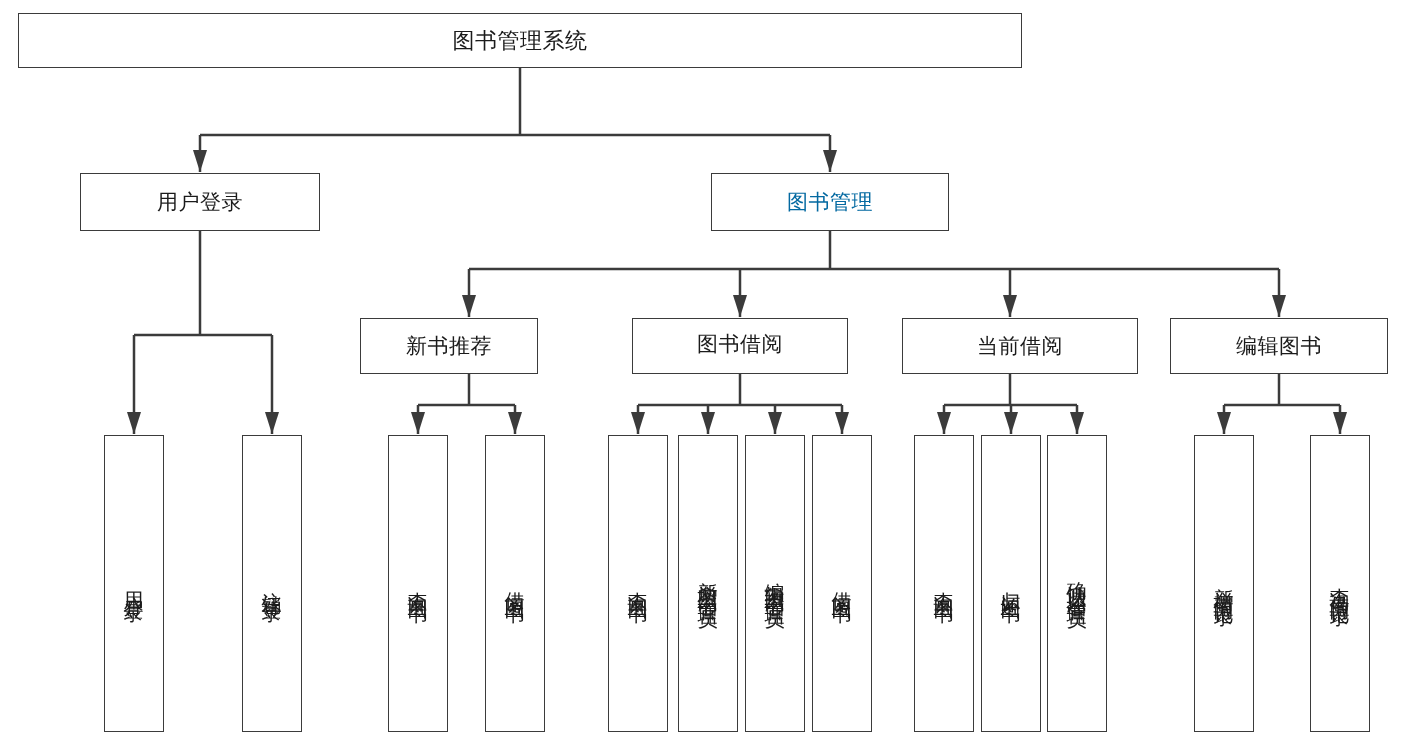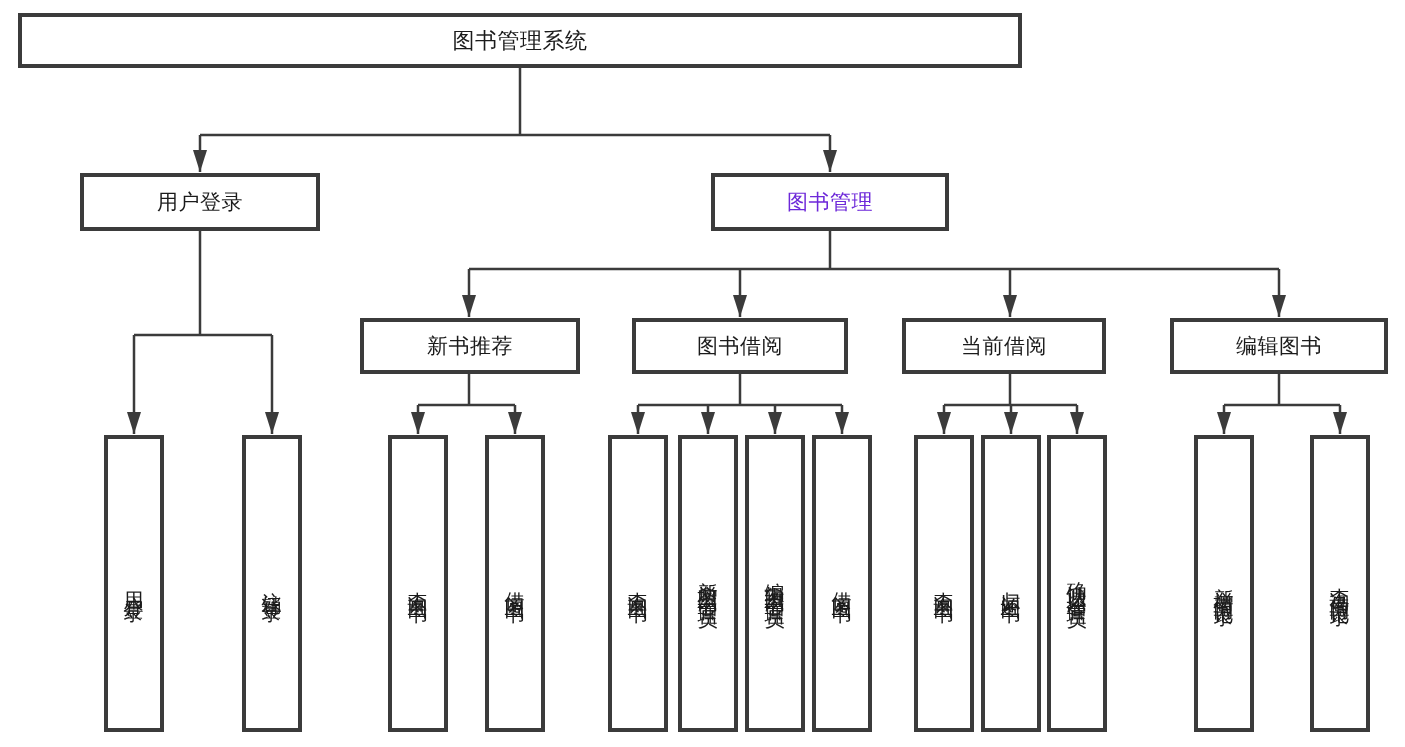--- a/index.html
+++ b/index.html
@@ -21,21 +21,21 @@
     position: absolute;
     left: 0;
     top: 0;
     width: 1405px;
     height: 747px;
   }
   .node {
     position: absolute;
     box-sizing: border-box;
     background: #ffffff;
-    border: 4px solid #737373;
+    border: 1px solid #737373;
     display: flex;
     align-items: center;
     justify-content: center;
     color: #1b1b1b;
   }
   .node .node-label {
     display: block;
     text-align: center;
     line-height: 1.18;
     white-space: pre;
@@ -124,30 +124,30 @@
       <line x1="1340" y1="405" x2="1340" y2="434" stroke="#3b3b3b" stroke-width="2.5"></line>
       <polygon points="1333,412 1347,412 1340,434" fill="#3b3b3b"></polygon>
     </svg>
   <div id="nodes">
       <div class="node horizontal title" style="left: 18px; top: 13px; width: 1004px; height: 55px; border-color: rgb(59, 59, 59); color: rgb(27, 27, 27);">
         <span class="node-label">图书管理系统</span>
       </div>
       <div class="node horizontal" style="left: 80px; top: 173px; width: 240px; height: 58px; border-color: rgb(59, 59, 59); color: rgb(27, 27, 27);">
         <span class="node-label">用户登录</span>
       </div>
-      <div class="node horizontal" style="left: 711px; top: 173px; width: 238px; height: 58px; border-color: rgb(59, 59, 59); color: #6d28d9;">
+      <div class="node horizontal" style="left: 711px; top: 173px; width: 238px; height: 58px; border-color: rgb(59, 59, 59); color: #0369a1;">
         <span class="node-label">图书管理</span>
       </div>
-      <div class="node horizontal" style="left: 360px; top: 318px; width: 220px; height: 56px; border-color: rgb(59, 59, 59); color: rgb(27, 27, 27);">
+      <div class="node horizontal" style="left: 360px; top: 318px; width: 178px; height: 56px; border-color: rgb(59, 59, 59); color: rgb(27, 27, 27);">
         <span class="node-label">新书推荐</span>
       </div>
-      <div class="node horizontal" style="left: 632px; top: 318px; width: 216px; height: 56px; border-color: rgb(59, 59, 59); color: rgb(27, 27, 27);">
+      <div class="node horizontal" style="left: 632px; top: 318px; width: 216px; height: 56px; border-color: rgb(59, 59, 59); color: rgb(27, 27, 27); font-family: Liberation Mono, monospace;">
         <span class="node-label">图书借阅</span>
       </div>
-      <div class="node horizontal" style="left: 902px; top: 318px; width: 204px; height: 56px; border-color: rgb(59, 59, 59); color: rgb(27, 27, 27);">
+      <div class="node horizontal" style="left: 902px; top: 318px; width: 236px; height: 56px; border-color: rgb(59, 59, 59); color: rgb(27, 27, 27);">
         <span class="node-label">当前借阅</span>
       </div>
       <div class="node horizontal" style="left: 1170px; top: 318px; width: 218px; height: 56px; border-color: rgb(59, 59, 59); color: rgb(27, 27, 27);">
         <span class="node-label">编辑图书</span>
       </div>
       <div class="node vertical" style="left: 104px; top: 435px; width: 60px; height: 297px; border-color: rgb(59, 59, 59); color: rgb(27, 27, 27);">
         <span class="node-label">用户登录</span>
       </div>
       <div class="node vertical" style="left: 242px; top: 435px; width: 60px; height: 297px; border-color: rgb(59, 59, 59); color: rgb(27, 27, 27);">
         <span class="node-label">注销登录</span>

